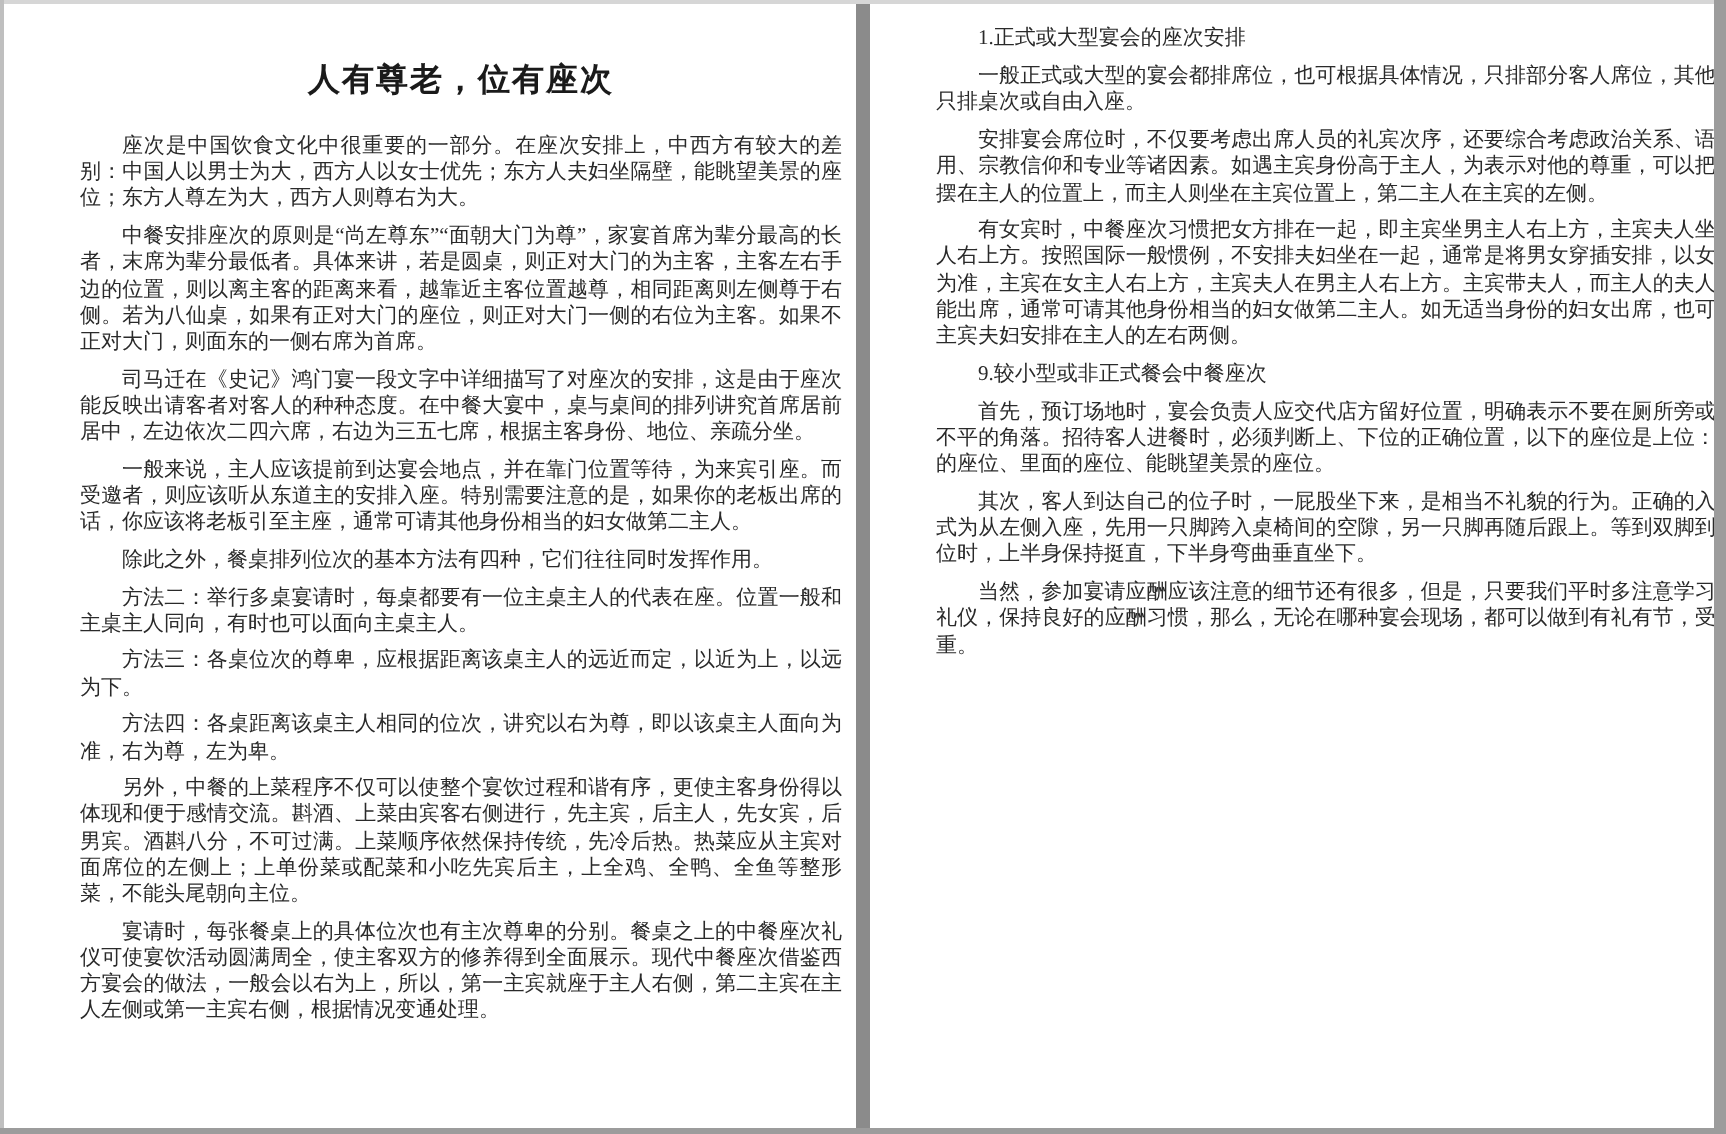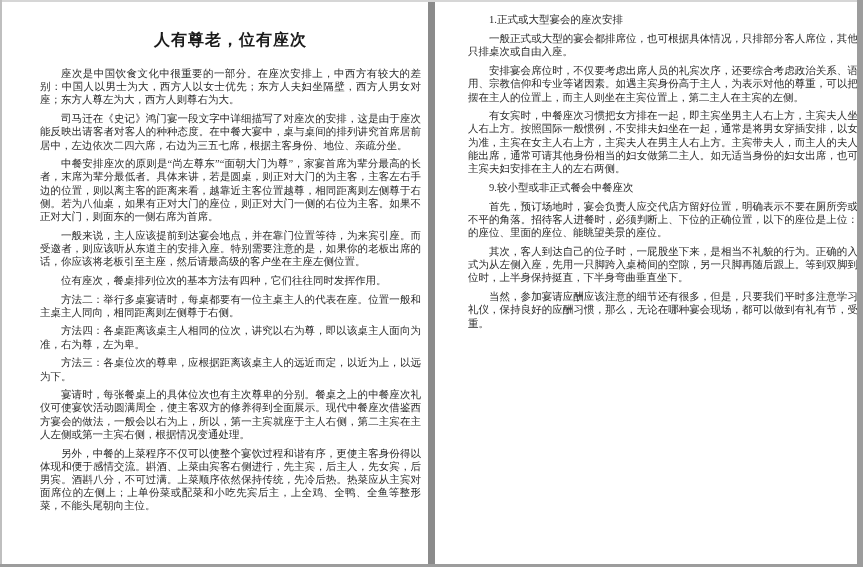--- a/index.html
+++ b/index.html
@@ -61,30 +61,30 @@
     margin-bottom: 6px;
   }
 </style>
 </head>
 <body>
 
 <div class="stage">
 
   <div class="page page-left">
     <h1 class="doc-title">人有尊老，位有座次</h1>
-    <p>座次是中国饮食文化中很重要的一部分。在座次安排上，中西方有较大的差别：中国人以男士为大，西方人以女士优先；东方人夫妇坐隔壁，西方人男女对座；东方人尊左为大，西方人则尊右为大。</p>
+    <p>座次是中国饮食文化中很重要的一部分。在座次安排上，中西方有较大的差别：中国人以男士为大，西方人以女士优先；东方人夫妇坐隔壁，能眺望美景的座位；东方人尊左为大，西方人则尊右为大。</p>
+    <p>中餐安排座次的原则是“尚左尊东”“面朝大门为尊”，家宴首席为辈分最高的长者，末席为辈分最低者。具体来讲，若是圆桌，则正对大门的为主客，主客左右手边的位置，则以离主客的距离来看，越靠近主客位置越尊，相同距离则左侧尊于右侧。若为八仙桌，如果有正对大门的座位，则正对大门一侧的右位为主客。如果不正对大门，则面东的一侧右席为首席。</p>
     <p>司马迁在《史记》鸿门宴一段文字中详细描写了对座次的安排，这是由于座次能反映出请客者对客人的种种态度。在中餐大宴中，桌与桌间的排列讲究首席居前居中，左边依次二四六席，右边为三五七席，根据主客身份、地位、亲疏分坐。</p>
-    <p>中餐安排座次的原则是“尚左尊东”“面朝大门为尊”，家宴首席为辈分最高的长者，末席为辈分最低者。具体来讲，若是圆桌，则正对大门的为主客，主客左右手边的位置，则以离主客的距离来看，越靠近主客位置越尊，相同距离则左侧尊于右侧。若为八仙桌，如果有正对大门的座位，则正对大门一侧的右位为主客。如果不正对大门，则面东的一侧右席为首席。</p>
-    <p>一般来说，主人应该提前到达宴会地点，并在靠门位置等待，为来宾引座。而受邀者，则应该听从东道主的安排入座。特别需要注意的是，如果你的老板出席的话，你应该将老板引至主座，然后请最高级的客户坐在主座左侧位置。</p>
-    <p>位有座次，餐桌排列位次的基本方法有四种，它们往往同时发挥作用。</p>
-    <p>方法二：举行多桌宴请时，每桌都要有一位主桌主人的代表在座。位置一般和主桌主人同向，相同距离则左侧尊于右侧。</p>
+    <p>一般来说，主人应该提前到达宴会地点，并在靠门位置等待，为来宾引座。而受邀者，则应该听从东道主的安排入座。特别需要注意的是，如果你的老板出席的话，你应该将老板引至主座，通常可请其他身份相当的妇女做第二主人。</p>
+    <p>除此之外，餐桌排列位次的基本方法有四种，它们往往同时发挥作用。</p>
+    <p>方法二：举行多桌宴请时，每桌都要有一位主桌主人的代表在座。位置一般和主桌主人同向，有时也可以面向主桌主人。</p>
+    <p>方法三：各桌位次的尊卑，应根据距离该桌主人的远近而定，以近为上，以远为下。</p>
     <p>方法四：各桌距离该桌主人相同的位次，讲究以右为尊，即以该桌主人面向为准，右为尊，左为卑。</p>
-    <p>方法三：各桌位次的尊卑，应根据距离该桌主人的远近而定，以近为上，以远为下。</p>
+    <p>另外，中餐的上菜程序不仅可以使整个宴饮过程和谐有序，更使主客身份得以体现和便于感情交流。斟酒、上菜由宾客右侧进行，先主宾，后主人，先女宾，后男宾。酒斟八分，不可过满。上菜顺序依然保持传统，先冷后热。热菜应从主宾对面席位的左侧上；上单份菜或配菜和小吃先宾后主，上全鸡、全鸭、全鱼等整形菜，不能头尾朝向主位。</p>
     <p>宴请时，每张餐桌上的具体位次也有主次尊卑的分别。餐桌之上的中餐座次礼仪可使宴饮活动圆满周全，使主客双方的修养得到全面展示。现代中餐座次借鉴西方宴会的做法，一般会以右为上，所以，第一主宾就座于主人右侧，第二主宾在主人左侧或第一主宾右侧，根据情况变通处理。</p>
-    <p>另外，中餐的上菜程序不仅可以使整个宴饮过程和谐有序，更使主客身份得以体现和便于感情交流。斟酒、上菜由宾客右侧进行，先主宾，后主人，先女宾，后男宾。酒斟八分，不可过满。上菜顺序依然保持传统，先冷后热。热菜应从主宾对面席位的左侧上；上单份菜或配菜和小吃先宾后主，上全鸡、全鸭、全鱼等整形菜，不能头尾朝向主位。</p>
   </div>
 
   <div class="page page-right">
     <p class="section-heading">1.正式或大型宴会的座次安排</p>
     <p>一般正式或大型的宴会都排席位，也可根据具体情况，只排部分客人席位，其他人员只排桌次或自由入座。</p>
     <p>安排宴会席位时，不仅要考虑出席人员的礼宾次序，还要综合考虑政治关系、语言使用、宗教信仰和专业等诸因素。如遇主宾身份高于主人，为表示对他的尊重，可以把主宾摆在主人的位置上，而主人则坐在主宾位置上，第二主人在主宾的左侧。</p>
     <p>有女宾时，中餐座次习惯把女方排在一起，即主宾坐男主人右上方，主宾夫人坐女主人右上方。按照国际一般惯例，不安排夫妇坐在一起，通常是将男女穿插安排，以女主人为准，主宾在女主人右上方，主宾夫人在男主人右上方。主宾带夫人，而主人的夫人又不能出席，通常可请其他身份相当的妇女做第二主人。如无适当身份的妇女出席，也可以把主宾夫妇安排在主人的左右两侧。</p>
 
     <p class="section-heading">9.较小型或非正式餐会中餐座次</p>
     <p>首先，预订场地时，宴会负责人应交代店方留好位置，明确表示不要在厕所旁或高低不平的角落。招待客人进餐时，必须判断上、下位的正确位置，以下的座位是上位：窗边的座位、里面的座位、能眺望美景的座位。</p>

